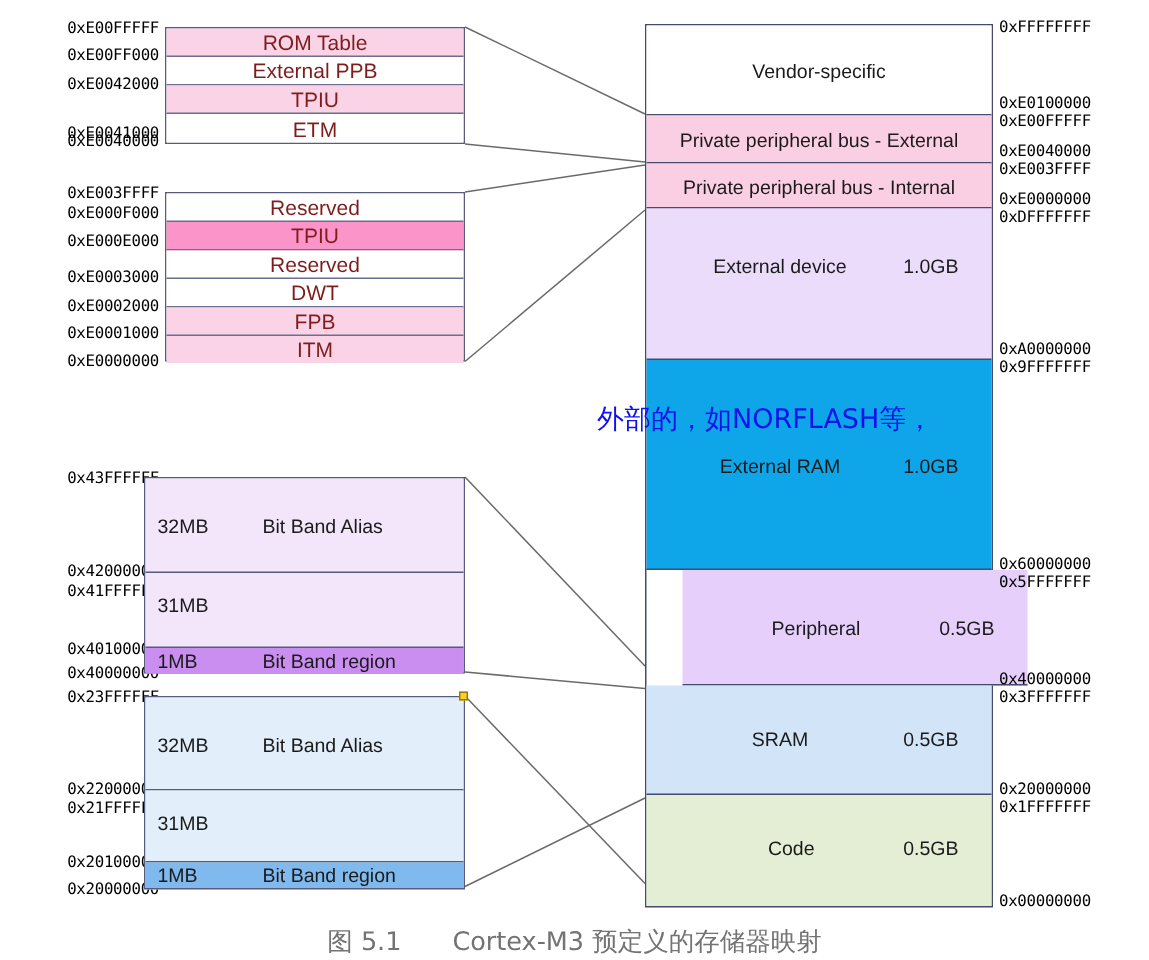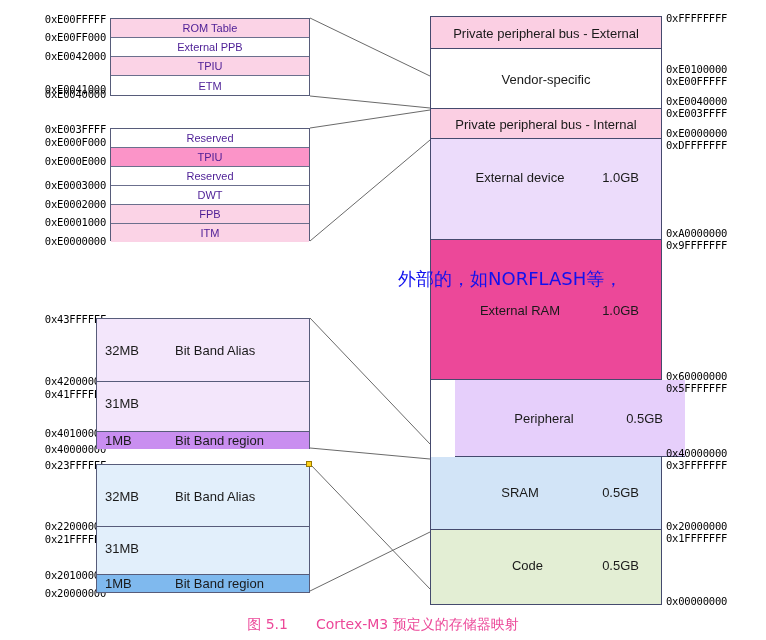--- a/index.html
+++ b/index.html
@@ -41,22 +41,22 @@
     box-sizing: border-box;
     background: #ffffff;
   }
   .lrow {
     position: relative;
     box-sizing: border-box;
     border-bottom: 1px solid #6b6f8d;
     display: flex;
     align-items: center;
     justify-content: center;
-    font-size: 11px;
-    color: #4c1d95;
+    font-size: 14px;
+    color: #7f1d1d;
     width: 100%;
   }
   .lrow:last-child { border-bottom: none; }
 
   
   .bandrow {
     position: relative;
     box-sizing: border-box;
     border-bottom: 1px solid #575c7a;
     font-size: 13px;
@@ -105,22 +105,22 @@
     font-size: 18px;
     font-family: "DejaVu Sans", "Liberation Sans", sans-serif;
     white-space: nowrap;
   }
 
   
   .caption {
     position: absolute;
     left: 0; right: 0;
     text-align: center;
-    font-size: 14px;
-    color: #ec4899;
+    font-size: 17px;
+    color: #737373;
     font-family: "DejaVu Sans", "Liberation Sans", sans-serif;
   }
 
   
   .handle {
     position: absolute;
     width: 6px; height: 6px;
     background: #ffd11a;
     border: 1px solid #9a7a00;
     box-sizing: border-box;
@@ -222,38 +222,38 @@
     <div class="bandrow" style="height:17px; background:#7fb9ee;">
       <span class="band-size" style="top:1px;">1MB</span>
       <span class="band-name" style="top:1px;">Bit Band region</span>
     </div>
   </div>
 
   <div class="handle" style="left:306px; top:461px;"></div>
 
   <div class="mcol" style="left:430px; top:16px; width:232px; height:589px;">
 
+    <div class="mrow" style="height:60px; background:#ffffff;">
+      <span class="mrow-label" style="top:23px;">Vendor-specific</span>
+    </div>
+
     <div class="mrow" style="height:32px; background:#fbcfe3;">
       <span class="mrow-label" style="top:9px;">Private peripheral bus - External</span>
-    </div>
-
-    <div class="mrow" style="height:60px; background:#ffffff;">
-      <span class="mrow-label" style="top:23px;">Vendor-specific</span>
     </div>
 
     <div class="mrow" style="height:30px; background:#fbcfe3;">
       <span class="mrow-label" style="top:8px;">Private peripheral bus - Internal</span>
     </div>
 
     <div class="mrow" style="height:101px; background:#ecdcfb;">
       <span class="mrow-label" style="top:31px; text-align:center; right:52px;">External device</span>
       <span class="mrow-size" style="top:31px;">1.0GB</span>
     </div>
 
-    <div class="mrow" style="height:140px; background:#ec4899;padding-left:10px;">
+    <div class="mrow" style="height:140px; background:#0ea5e9;padding-left:10px;">
       <span class="mrow-label" style="top:63px; text-align:center; right:52px;">External RAM</span>
       <span class="mrow-size" style="top:63px;">1.0GB</span>
     </div>
 
     <div class="mrow" style="height:77px; background:#e6cffb;margin-left:24px;">
       <span class="mrow-label" style="top:31px; text-align:center; right:52px;">Peripheral</span>
       <span class="mrow-size" style="top:31px;">0.5GB</span>
     </div>
 
     <div class="mrow" style="height:73px; background:#d2e4f7;">

